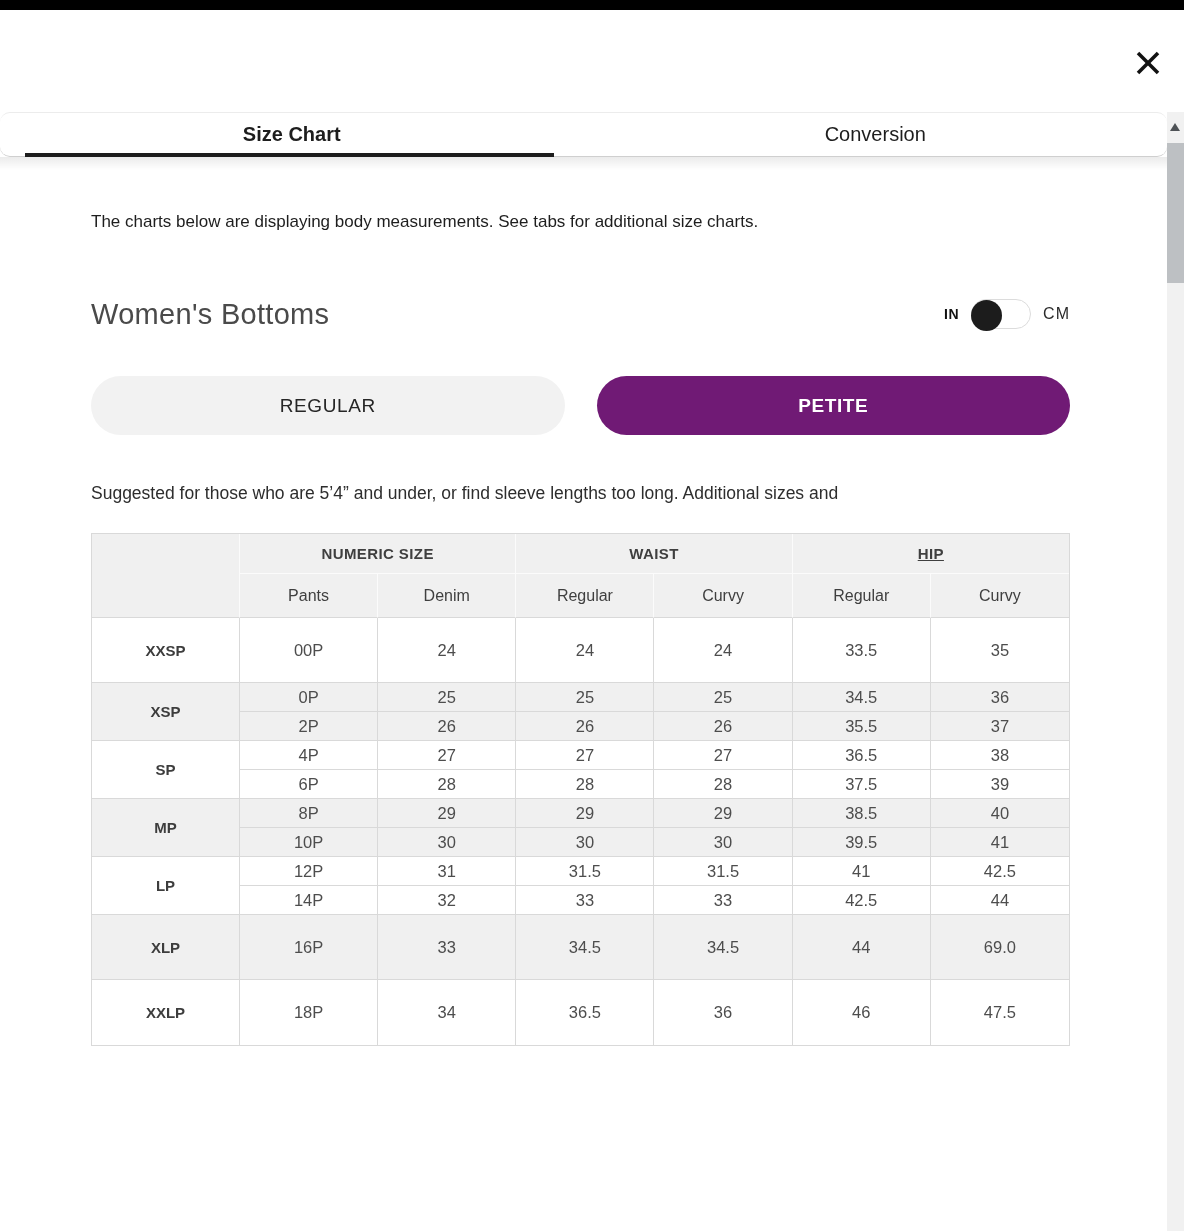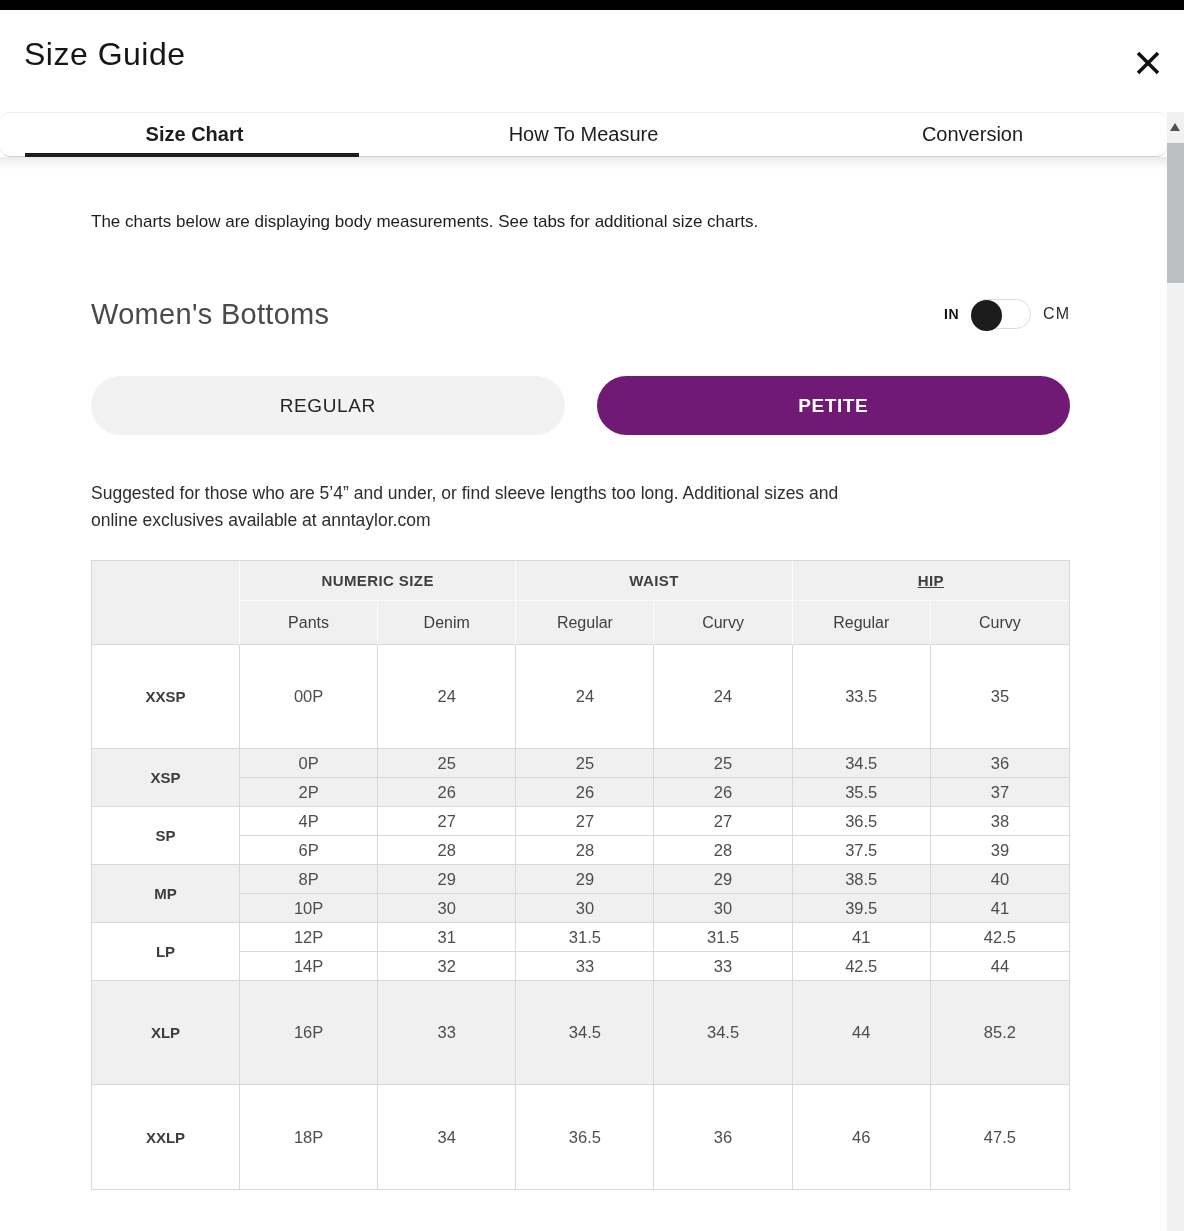--- a/index.html
+++ b/index.html
@@ -70,58 +70,53 @@
   th.group.last { border-right:none;text-decoration:underline; }
   th.sub    { height:44px; font-size:16px;
               border-right:1px solid #fbfbfb; border-bottom:1px solid #d9d9d9; }
   th.sub.last { border-right:none; }
   tbody th.rowlabel { font-size:15px; font-weight:bold; color:#3d3d3d;
               border-right:1px solid #d9d9d9; border-bottom:1px solid #d9d9d9; }
   tbody td { font-size:16.5px; color:#4d4d4d;
               border-right:1px solid #d9d9d9; border-bottom:1px solid #d9d9d9; }
   tbody td.last { border-right:none; }
   tbody tr.shaded td, tbody tr.shaded th { background:#f0f0f0; }
-  tbody tr.r-single td, tbody tr.r-single th { height:104px; }
+  tbody tr.r-single td, tbody tr.r-single th { height:65px; }
   tbody tr.r-half td { height:29px; }
   tbody tr.bottom td, tbody tr.bottom th { border-bottom:none; }
 
   
   .scrollbar { position:absolute; top:112px; right:0; bottom:0; width:17px;
                background:#f1f1f1; }
   .sb-arrow-up { position:absolute; top:11px; left:3px; width:0; height:0;
                border-left:5.5px solid transparent; border-right:5.5px solid transparent;
                border-bottom:8px solid #4e5256; cursor:pointer; }
   .sb-thumb { position:absolute; top:31px; left:0; width:17px; height:140px;
                background:#bdc0c3; cursor:grab; }
 </style>
 </head>
 <body>
 
 <div class="top-strip"></div>
 
 <div class="modal-header">
-  <div class="modal-title">Size Guide</div>
   <button class="close-btn">
     <span>
       <svg width="30" height="30" viewBox="0 0 30 30">
         <line x1="5" y1="5" x2="25" y2="25" stroke="#111" stroke-width="3.6"></line>
         <line x1="25" y1="5" x2="5" y2="25" stroke="#111" stroke-width="3.6"></line>
       </svg>
     </span>
   </button>
 </div>
 
 <div class="tabs">
   <div class="tab active">
     <span>Size Chart</span>
     <span class="underline"></span>
-  </div>
-  <div class="tab">
-    <span>How To Measure</span>
-
   </div>
   <div class="tab">
     <span>Conversion</span>
 
   </div>
 </div>
 
 <div class="main">
   <div class="top-shadow"></div>
   <div class="content">
@@ -138,21 +133,20 @@
       </div>
     </div>
 
     <div class="pills">
       <button class="pill">REGULAR</button>
       <button class="pill selected">PETITE</button>
     </div>
 
     <div class="note">
       <span>Suggested for those who are 5’4” and under, or find sleeve lengths too long. Additional sizes and</span>
-      <span>online exclusives available at anntaylor.com</span>
     </div>
 
     <table class="size-table">
       <colgroup>
         <col class="c-label">
           <col>
           <col>
           <col>
           <col>
           <col>
@@ -252,21 +246,21 @@
             <td>42.5</td>
             <td class="last">44</td>
           </tr>
           <tr class="r-single shaded">
             <th class="rowlabel" rowspan="1">XLP</th>
             <td>16P</td>
             <td>33</td>
             <td>34.5</td>
             <td>34.5</td>
             <td>44</td>
-            <td class="last">85.2</td>
+            <td class="last">69.0</td>
           </tr>
           <tr class="r-single bottom">
             <th class="rowlabel" rowspan="1">XXLP</th>
             <td>18P</td>
             <td>34</td>
             <td>36.5</td>
             <td>36</td>
             <td>46</td>
             <td class="last">47.5</td>
           </tr>

